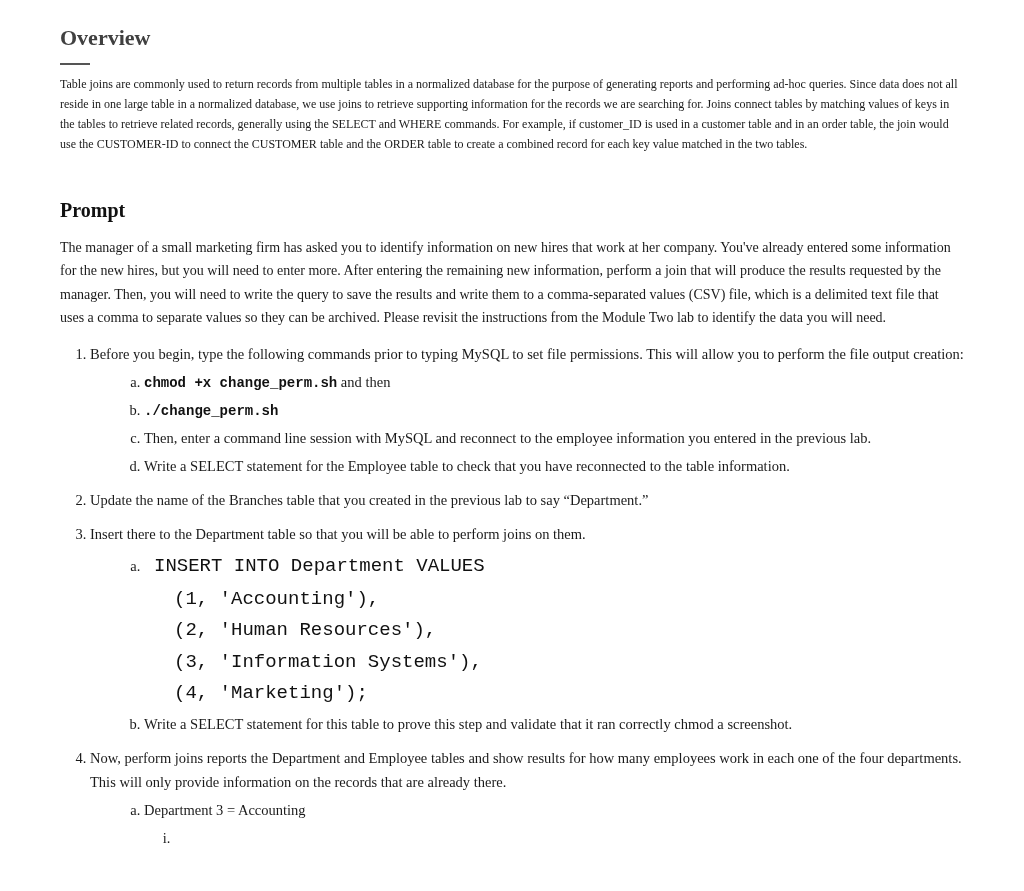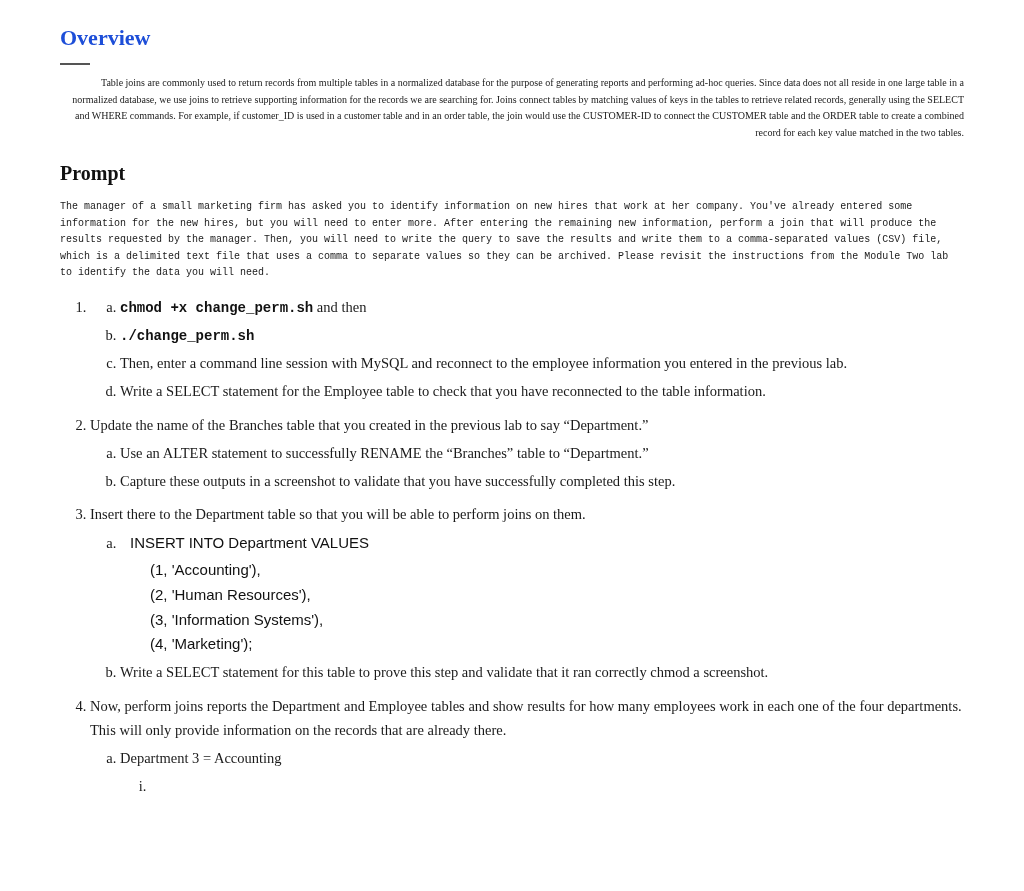--- a/index.html
+++ b/index.html
@@ -15,50 +15,48 @@
       color: #1a1a1a;
       background: #fff;
       padding: 20px 60px 40px 60px;
       max-width: 1024px;
     }
 
     h1.section-title {
       font-size: 22px;
       font-weight: bold;
       margin-bottom: 8px;
-      color: #1d4ed8;
+      color: #404040;
     }
 
     h2.prompt-title {
       font-size: 20px;
       font-weight: bold;
-      margin-top: 16px;
+      margin-top: 40px;
       margin-bottom: 10px;
       color: #111;
     }
 
     .divider {
       border: none;
       border-top: 2px solid #555;
       margin-bottom: 10px;
       width: 30px;
     }
 
     p.overview-text {
-      font-size: 10px;
+      font-size: 12px;
       line-height: 1.65;
       margin-bottom: 12px;
-      text-align: right;
     }
 
     p.prompt-text {
-      font-size: 10px;
+      font-size: 14px;
       line-height: 1.65;
       margin-bottom: 14px;
-      font-family: Liberation Mono, monospace;
     }
 
     ol.main-list {
       margin-left: 30px;
       margin-top: 8px;
     }
 
     ol.main-list > li {
       font-size: 14.5px;
       line-height: 1.65;
@@ -68,20 +66,21 @@
     ol.alpha-list {
       list-style-type: lower-alpha;
       margin-left: 30px;
       margin-top: 4px;
     }
 
     ol.alpha-list > li {
       font-size: 14.5px;
       line-height: 1.65;
       margin-bottom: 4px;
+      margin-left: 24px;
     }
 
     ol.roman-list {
       list-style-type: lower-roman;
       margin-left: 30px;
       margin-top: 4px;
     }
 
     ol.roman-list > li {
       font-size: 14.5px;
@@ -91,22 +90,22 @@
 
     code.inline-code {
       font-family: 'Courier New', Courier, monospace;
       font-weight: bold;
       font-size: 14px;
       color: #111;
       background: transparent;
     }
 
     .code-block {
-      font-family: Liberation Sans, sans-serif;
-      font-size: 15px;
+      font-family: Liberation Mono, monospace;
+      font-size: 19px;
       color: #111;
       margin-top: 2px;
       margin-bottom: 2px;
       padding-left: 10px;
     }
 
     .indent-block {
       padding-left: 20px;
       margin-top: 2px;
     }
@@ -123,48 +122,41 @@
 
 <p class="overview-text">Table joins are commonly used to return records from multiple tables in a normalized database for the purpose of generating reports and performing ad-hoc queries. Since data does not all reside in one large table in a normalized database, we use joins to retrieve supporting information for the records we are searching for. Joins connect tables by matching values of keys in the tables to retrieve related records, generally using the SELECT and WHERE commands. For example, if customer_ID is used in a customer table and in an order table, the join would use the CUSTOMER-ID to connect the CUSTOMER table and the ORDER table to create a combined record for each key value matched in the two tables.</p>
 
 <h2 class="prompt-title">Prompt</h2>
 
 <p class="prompt-text">The manager of a small marketing firm has asked you to identify information on new hires that work at her company. You've already entered some information for the new hires, but you will need to enter more. After entering the remaining new information, perform a join that will produce the results requested by the manager. Then, you will need to write the query to save the results and write them to a comma-separated values (CSV) file, which is a delimited text file that uses a comma to separate values so they can be archived. Please revisit the instructions from the Module Two lab to identify the data you will need.</p>
 
 <ol class="main-list">
 
   <li>
+    <span>Before you begin, type the following commands prior to typing MySQL to set file permissions. This will allow you to perform the file output creation:</span>
     <ol class="alpha-list">
       <li>
         <code class="inline-code">chmod +x change_perm.sh</code>
         <span> and then</span>
       </li>
       <li>
         <code class="inline-code">./change_perm.sh</code>
       </li>
       <li>
         <span>Then, enter a command line session with MySQL and reconnect to the employee information you entered in the previous lab.</span>
       </li>
       <li>
         <span>Write a SELECT statement for the Employee table to check that you have reconnected to the table information.</span>
       </li>
     </ol>
   </li>
 
   <li>
     <strong>Update the name of the Branches table</strong>
     <span> that you created in the previous lab to say “Department.”</span>
-    <ol class="alpha-list">
-      <li>
-        <span>Use an ALTER statement to successfully RENAME the “Branches” table to “Department.”</span>
-      </li>
-      <li>
-        <span>Capture these outputs in a screenshot to validate that you have successfully completed this step.</span>
-      </li>
-    </ol>
   </li>
 
   <li>
     <strong>Insert there to the Department table</strong>
     <span> so that you will be able to perform joins on them.</span>
     <ol class="alpha-list">
       <li>
         <div class="code-block">
           INSERT INTO Department VALUES<br>
           <div class="indent-block">

